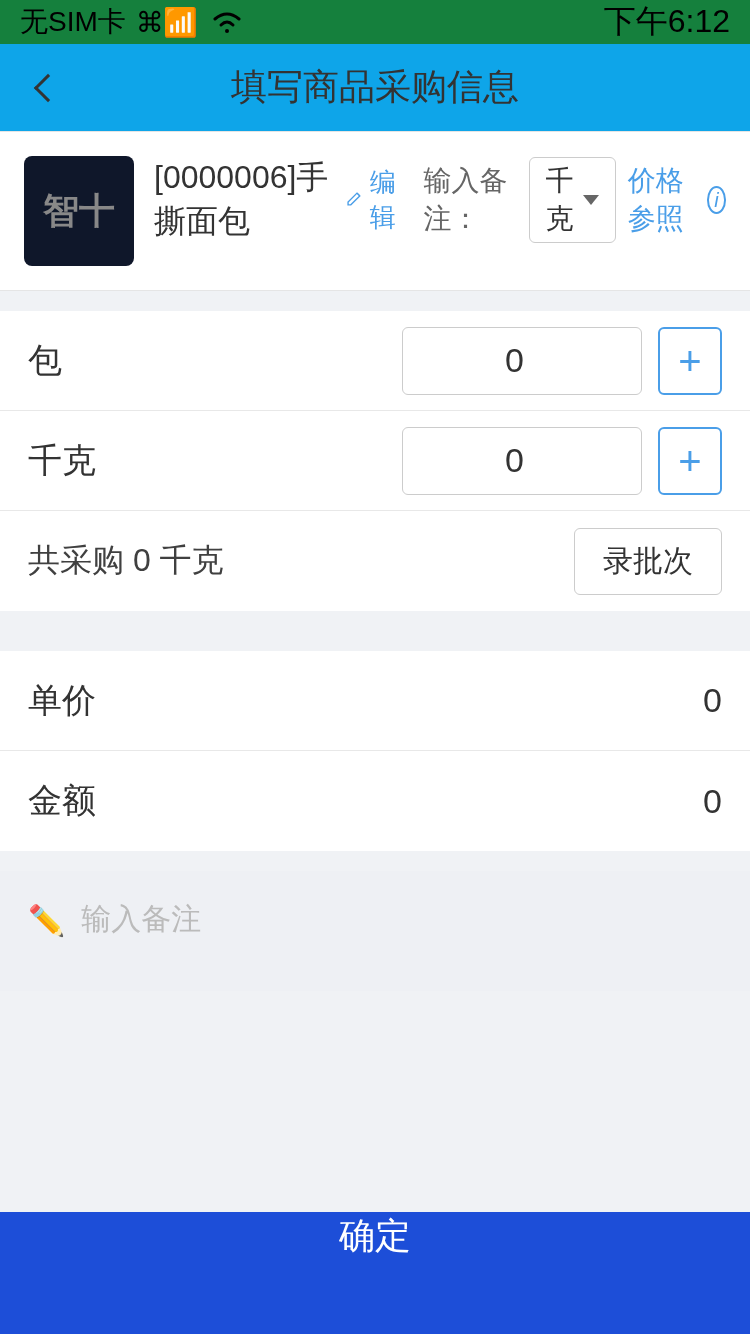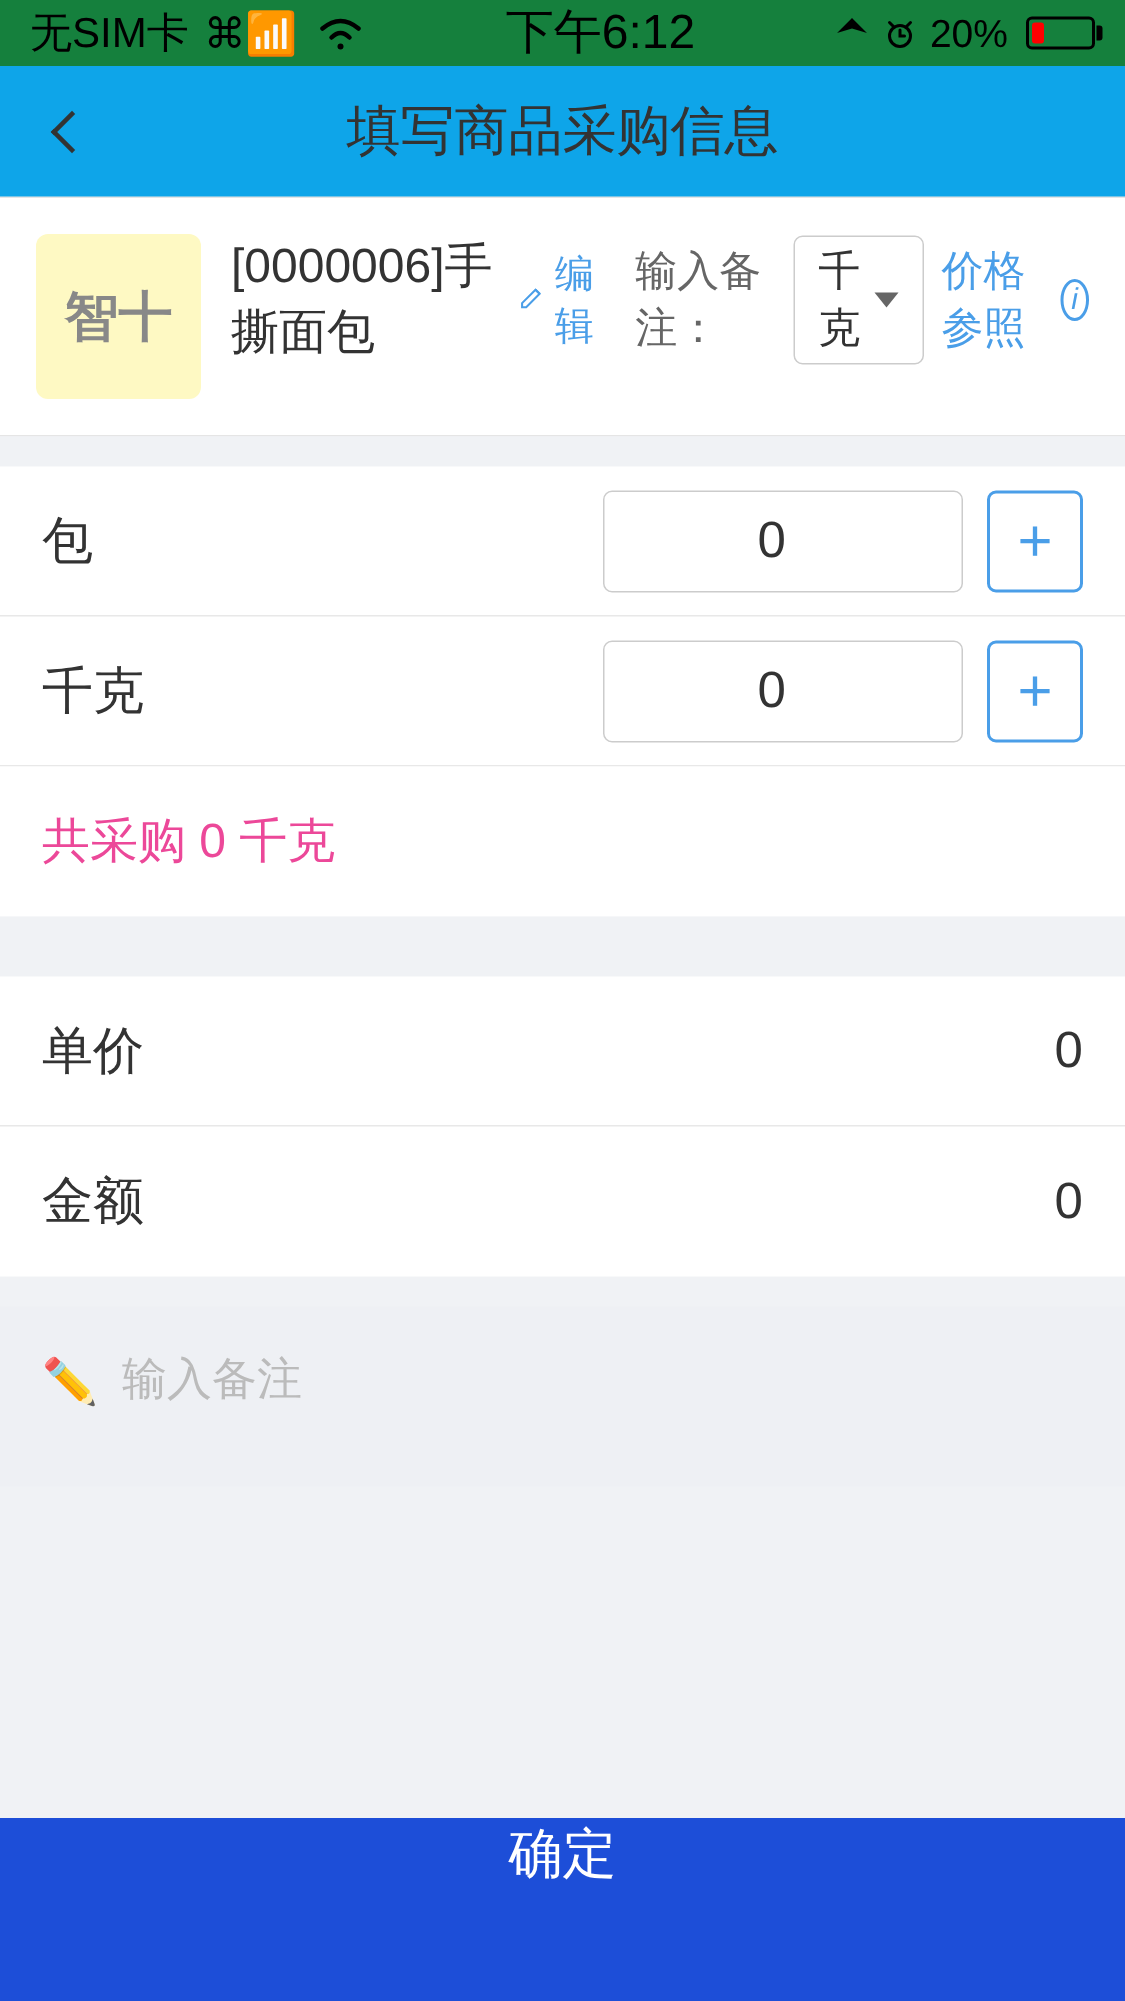--- a/index.html
+++ b/index.html
@@ -99,21 +99,21 @@
       padding: 24px;
       display: flex;
       align-items: flex-start;
       gap: 20px;
       margin-top: 0;
       border-bottom: 1px solid #e5e5e5;
     }
     .product-image {
       width: 110px;
       height: 110px;
-      background: #fef9c3;
+      background: #0f172a;
       border-radius: 8px;
       display: flex;
       align-items: center;
       justify-content: center;
       flex-shrink: 0;
     }
     .product-logo {
       font-size: 36px;
       color: #888;
       font-weight: bold;
@@ -258,21 +258,21 @@
     .summary-row {
       display: flex;
       align-items: center;
       justify-content: space-between;
       padding: 0 28px;
       height: 100px;
       background: #fff;
     }
     .summary-text {
       font-size: 32px;
-      color: #ec4899;
+      color: #404040;
     }
     .batch-btn {
       border: 1px solid #ccc;
       border-radius: 6px;
       padding: 12px 28px;
       font-size: 30px;
       color: #333;
       background: #fff;
       cursor: pointer;
     }
@@ -355,34 +355,20 @@
   <div class="status-left">
     <span>无SIM卡</span>
     <span>⌘📶</span>
     <svg width="36" height="26" viewBox="0 0 36 26">
       <path d="M18 22 L18 22" stroke="#000" stroke-width="4" stroke-linecap="round"></path>
       <path d="M12 16 Q18 10 24 16" stroke="#000" stroke-width="3" fill="none" stroke-linecap="round"></path>
       <path d="M6 10 Q18 0 30 10" stroke="#000" stroke-width="3" fill="none" stroke-linecap="round"></path>
     </svg>
   </div>
   <div class="status-center">下午6:12</div>
-  <div class="status-right">
-    <svg width="24" height="24" viewBox="0 0 24 24">
-      <path d="M12 2 L22 12 L12 9 L2 12 Z" fill="#000"></path>
-    </svg>
-    <svg width="24" height="24" viewBox="0 0 24 24">
-      <circle cx="12" cy="14" r="7" stroke="#000" stroke-width="2" fill="none"></circle>
-      <path d="M12 10 L12 14 L15 14" stroke="#000" stroke-width="2" fill="none" stroke-linecap="round"></path>
-      <path d="M5 5 L8 8M19 5 L16 8" stroke="#000" stroke-width="2" stroke-linecap="round"></path>
-    </svg>
-    <span>20%</span>
-    <span class="battery-icon">
-      <span class="battery-fill"></span>
-    </span>
-  </div>
 </div>
 
 <div class="nav-bar">
   <div class="nav-back">
     <div class="back-arrow"></div>
   </div>
   <span class="nav-title">填写商品采购信息</span>
 </div>
 
 <div class="product-card">
@@ -437,20 +423,21 @@
       </div>
     </div>
   </div>
 
   <div class="summary-row">
     <span class="summary-text">
       <span>共采购</span>
       <span> 0 </span>
       <span>千克</span>
     </span>
+    <button class="batch-btn">录批次</button>
   </div>
 </div>
 
 <div class="section-divider"></div>
 
 <div class="info-section">
   <div class="info-row">
     <span class="info-row-label">单价</span>
     <span class="info-row-value">0</span>
   </div>

